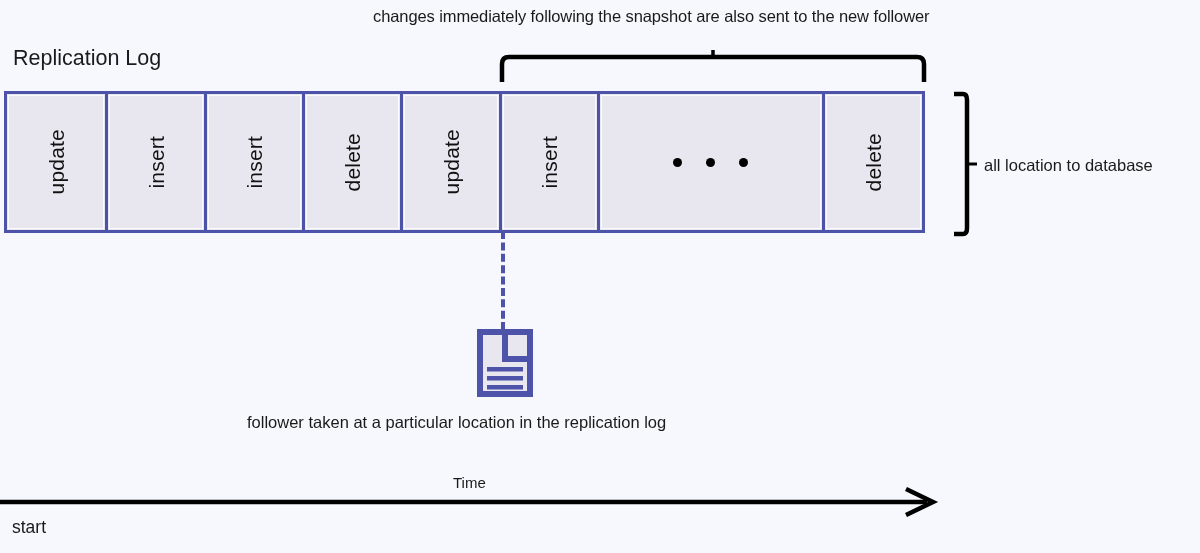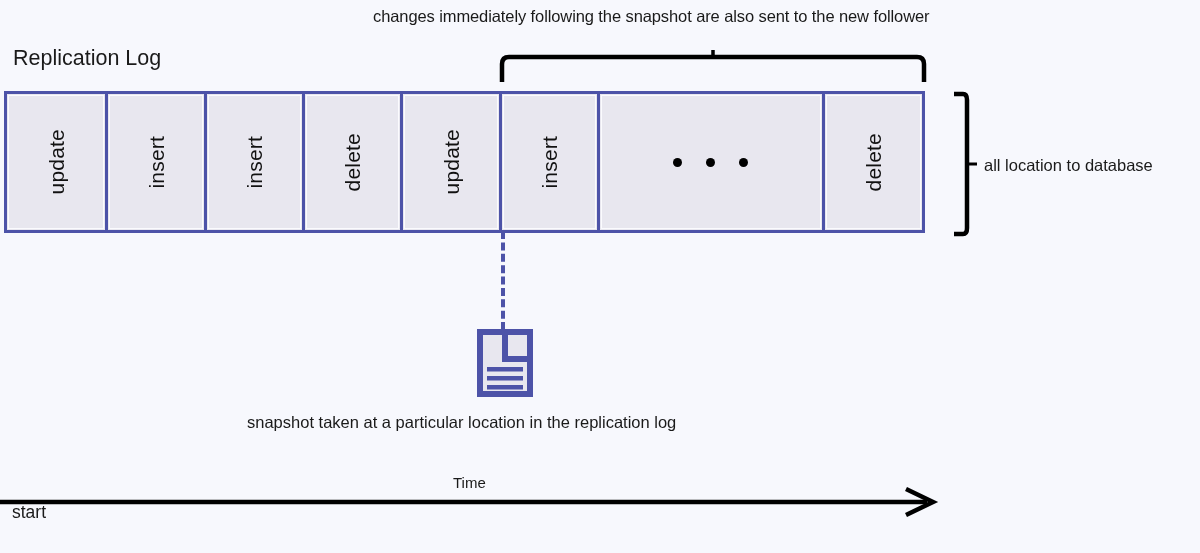--- a/index.html
+++ b/index.html
@@ -132,21 +132,21 @@
   #time-label {
     left: 453px;
     top: 471px;
     font-size: 15px;
     line-height: 23px;
     white-space: nowrap;
   }
   #time-axis { left: 0px; top: 487px; }
   #start-label {
     left: 12px;
-    top: 502px;
+    top: 517px;
     font-size: 17.5px;
     line-height: 21px;
     white-space: nowrap;
   }
 </style>
 </head>
 <body>
 
 <div id="stage">
 
@@ -212,21 +212,21 @@
   <div class="abs" id="snapshot-icon">
     <svg width="56" height="68" viewBox="0 0 56 68" xmlns="http://www.w3.org/2000/svg">
       <rect x="3" y="3" width="50" height="62" fill="#e8e7ef" stroke="#4d53a8" stroke-width="6"></rect>
       <path d="M28 3 L28 30 L53 30" fill="none" stroke="#4d53a8" stroke-width="6"></path>
       <rect x="10" y="38" width="36" height="4.5" fill="#4d53a8"></rect>
       <rect x="10" y="47" width="36" height="4.5" fill="#4d53a8"></rect>
       <rect x="10" y="56" width="36" height="4.5" fill="#4d53a8"></rect>
     </svg>
   </div>
 
-  <div class="abs" id="snapshot-caption">snapshot taken at a particular location in the replication log</div>
+  <div class="abs" id="snapshot-caption">follower taken at a particular location in the replication log</div>
 
   <div class="abs" id="time-label">Time</div>
 
   <div class="abs" id="time-axis">
     <svg width="945" height="30" viewBox="0 0 945 30" xmlns="http://www.w3.org/2000/svg">
       <path d="M0 15 L927 15" fill="none" stroke="#000000" stroke-width="4.5"></path>
       <path d="M906 2 L933 15 L906 28" fill="none" stroke="#000000" stroke-width="4.5" stroke-linecap="butt" stroke-linejoin="miter"></path>
     </svg>
   </div>
 

